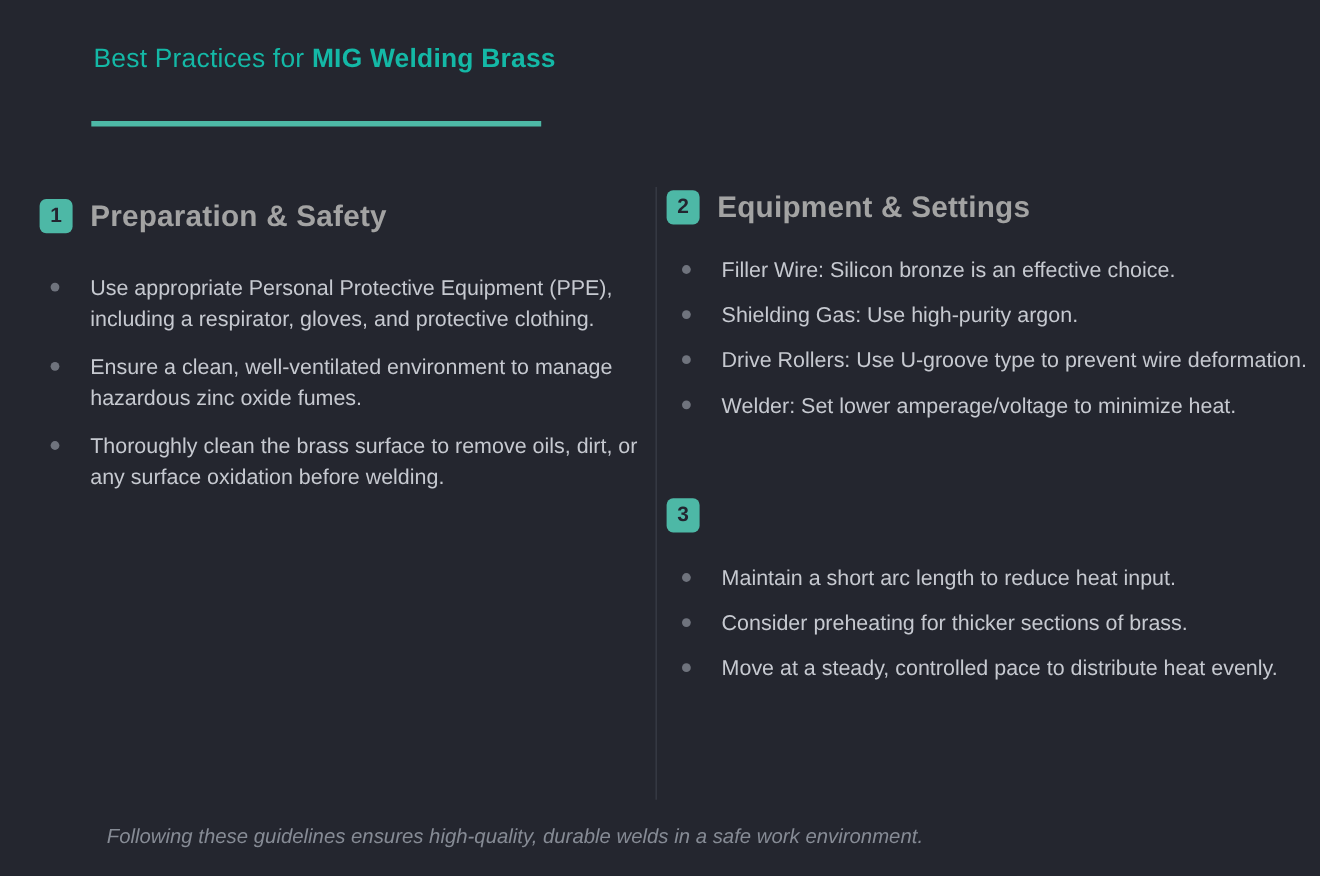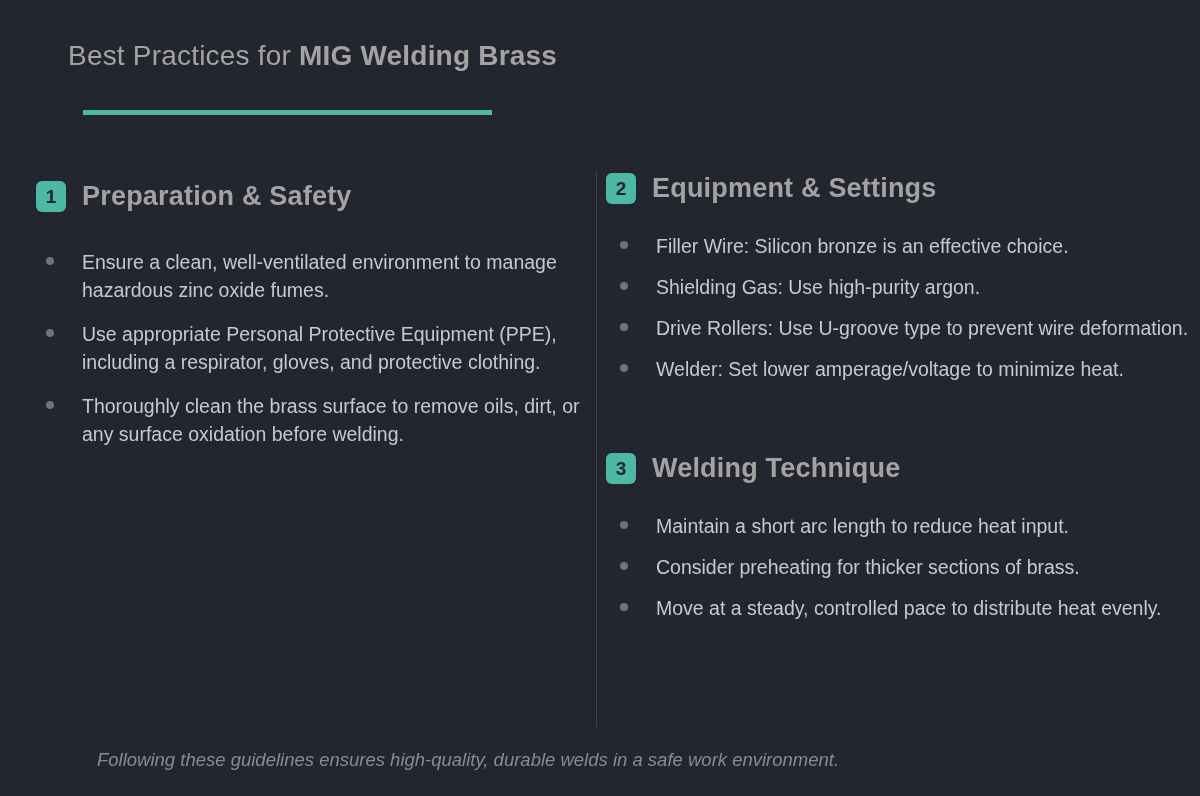--- a/index.html
+++ b/index.html
@@ -13,26 +13,26 @@
     width: 1200px;
     height: 796px;
     background: #24262f;
     overflow: hidden;
     font-family: "Liberation Sans", sans-serif;
   }
 
   
   .title {
     position: absolute;
-    left: 68px;
+    left: 85px;
     top: 40px;
     margin: 0;
-    font-size: 28px;
+    font-size: 24px;
     font-weight: 400;
-    color: #a3a3a3;
+    color: #14b8a6;
     white-space: nowrap;
     letter-spacing: 0.2px;
   }
   .title .title-bold { font-weight: 700; }
   .title-underline {
     position: absolute;
     left: 83px;
     top: 110px;
     width: 409px;
     height: 5px;
@@ -143,25 +143,25 @@
 
   <div class="col-left">
     <section class="s1">
       <div class="section-header">
         <div class="num-badge">1</div>
         <h2 class="section-title">Preparation &amp; Safety</h2>
       </div>
       <ul class="bullets">
         <li>
           <span class="dot"></span>
+          <span class="bullet-text">Use appropriate Personal Protective Equipment (PPE), including a respirator, gloves, and protective clothing.</span>
+        </li>
+        <li>
+          <span class="dot"></span>
           <span class="bullet-text">Ensure a clean, well-ventilated environment to manage hazardous zinc oxide fumes.</span>
-        </li>
-        <li>
-          <span class="dot"></span>
-          <span class="bullet-text">Use appropriate Personal Protective Equipment (PPE), including a respirator, gloves, and protective clothing.</span>
         </li>
         <li>
           <span class="dot"></span>
           <span class="bullet-text">Thoroughly clean the brass surface to remove oils, dirt, or any surface oxidation before welding.</span>
         </li>
       </ul>
     </section>
   </div>
 
   <div class="col-right">
@@ -186,21 +186,20 @@
         <li>
           <span class="dot"></span>
           <span class="bullet-text">Welder: Set lower amperage/voltage to minimize heat.</span>
         </li>
       </ul>
     </section>
 
     <section class="s3">
       <div class="section-header">
         <div class="num-badge">3</div>
-        <h2 class="section-title">Welding Technique</h2>
       </div>
       <ul class="bullets">
         <li>
           <span class="dot"></span>
           <span class="bullet-text">Maintain a short arc length to reduce heat input.</span>
         </li>
         <li>
           <span class="dot"></span>
           <span class="bullet-text">Consider preheating for thicker sections of brass.</span>
         </li>

